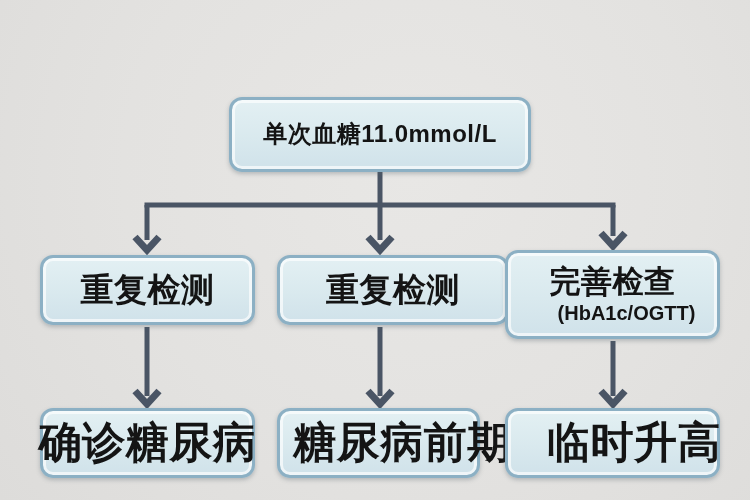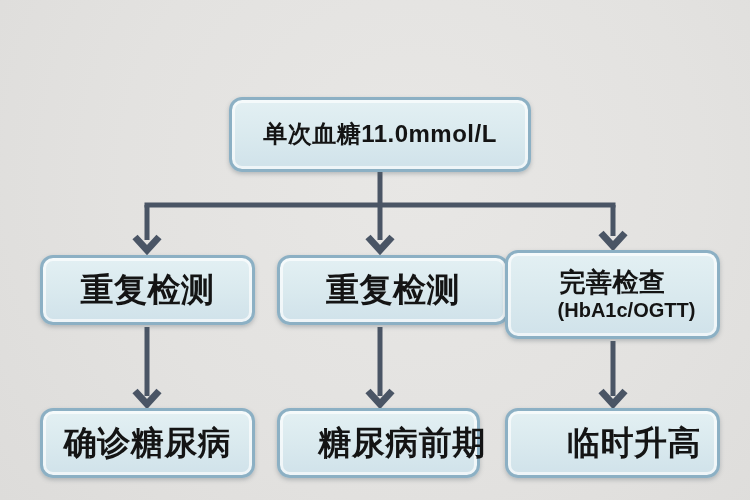--- a/index.html
+++ b/index.html
@@ -34,26 +34,26 @@
     font-weight:bold;
     letter-spacing:0.5px;
     white-space:nowrap;
   }
   .root{left:229px;top:97px;width:302px;height:75px;}
   .root .node-label{font-size:24px;}
   .b1{left:40px;top:255px;width:215px;height:70px;}
   .b2{left:277px;top:255px;width:232px;height:70px;}
   .b3{left:505px;top:250px;width:215px;height:89px;}
   .b1 .node-label,.b2 .node-label{font-size:33px;}
-  .b3 .node-label{font-size:26px;}
+  .b3 .node-label{font-size:31px;}
   .b3 .node-sublabel{font-weight:bold;font-size:20px;white-space:nowrap;margin-top:2px;margin-left:28px;}
   .l1{left:40px;top:408px;width:215px;height:70px;}
   .l2{left:277px;top:408px;width:203px;height:70px;padding-left:47px;}
   .l3{left:505px;top:408px;width:215px;height:70px;padding-left:43px;}
-  .l1 .node-label,.l2 .node-label,.l3 .node-label{font-size:33px;}
+  .l1 .node-label,.l2 .node-label,.l3 .node-label{font-size:43px;}
 </style>
 </head>
 <body>
 
 <div class="stage">
 
   <svg class="connectors" width="750" height="500" viewBox="0 0 750 500">
 
     <path d="M380,172 V205" stroke="#4a5565" stroke-width="5" fill="none"></path>
     <path d="M147,205 H613" stroke="#4a5565" stroke-width="5" fill="none" stroke-linecap="square"></path>

